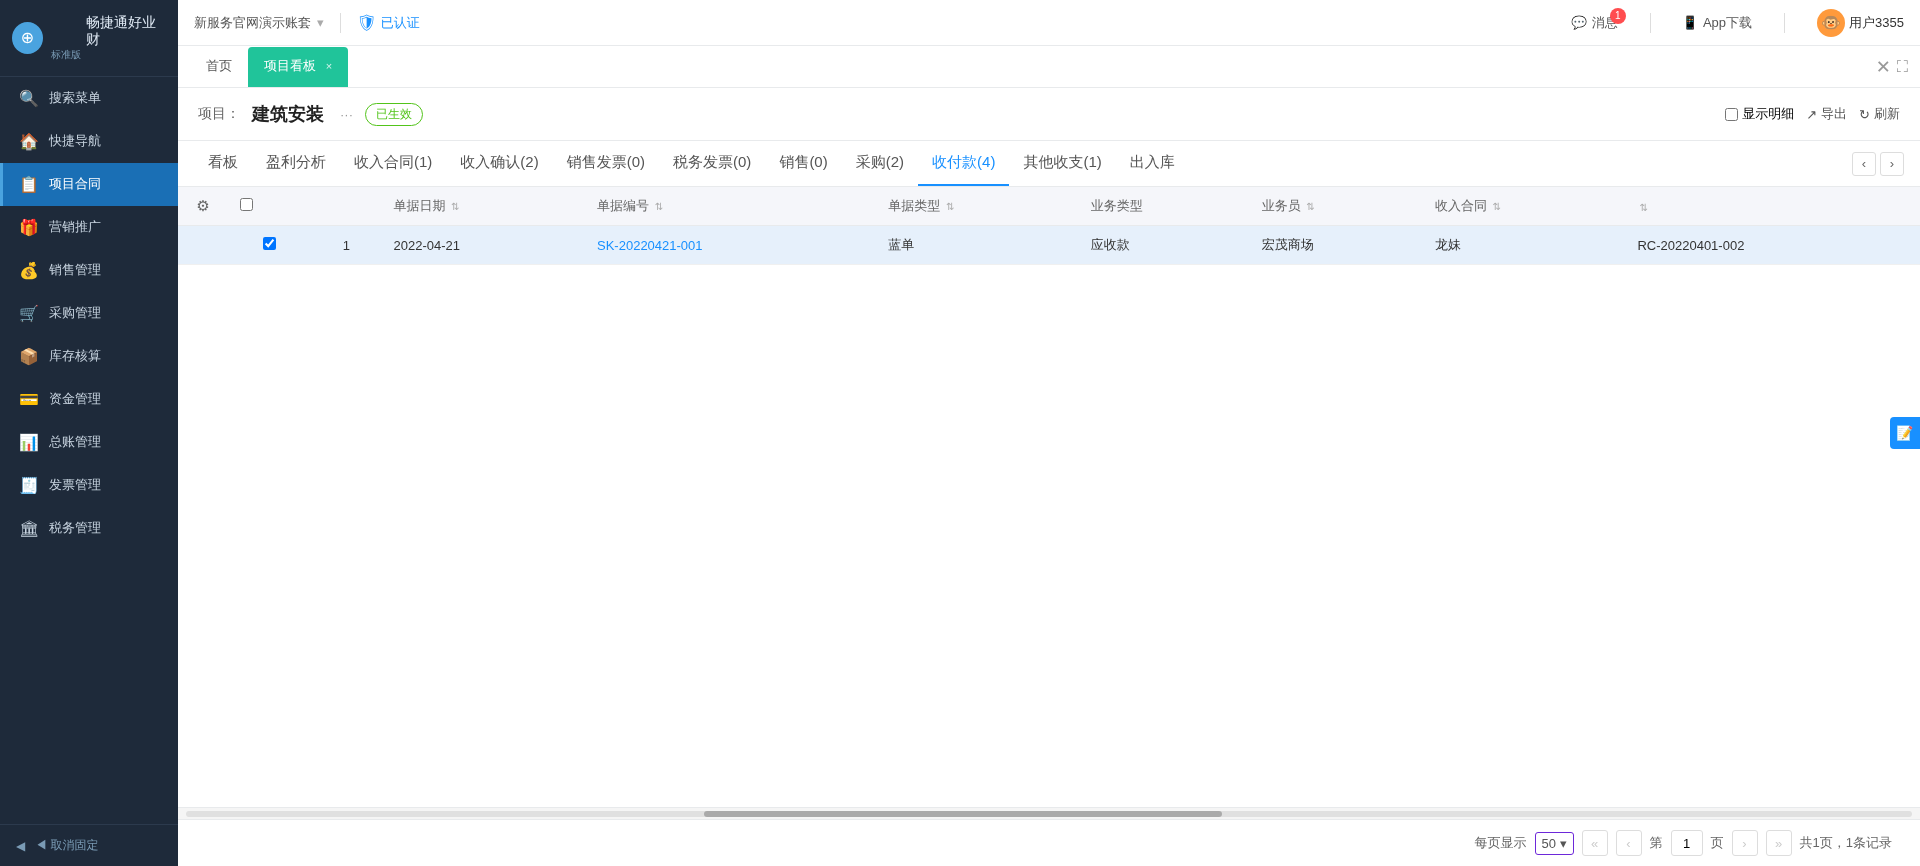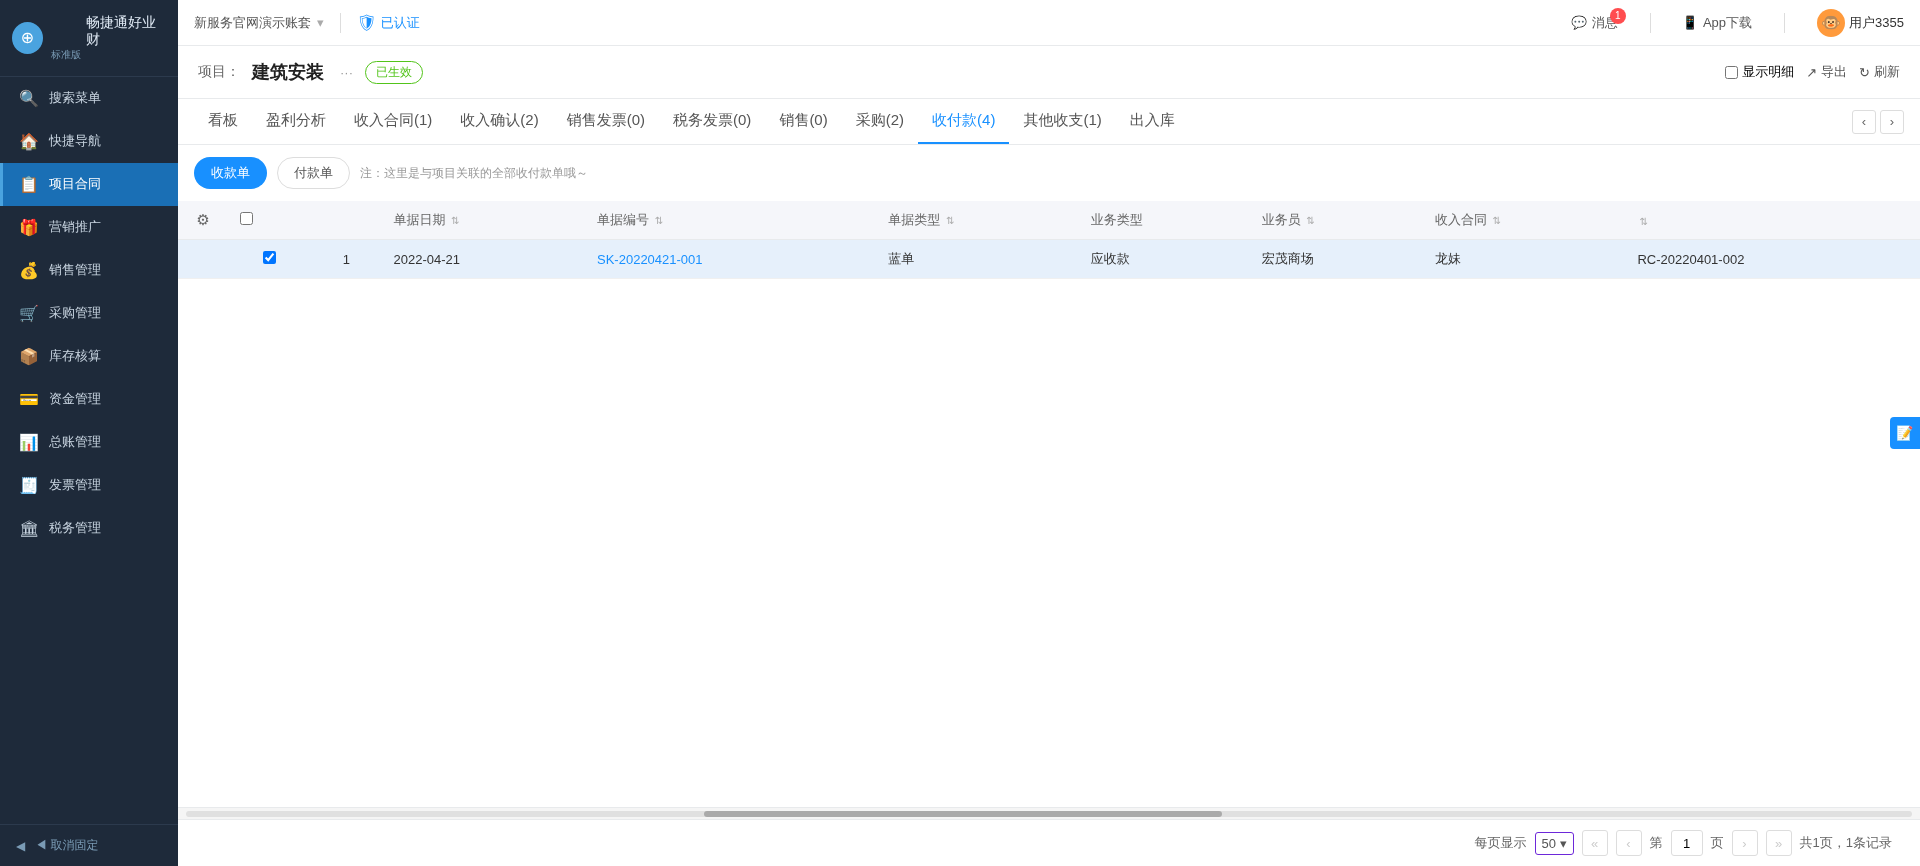--- a/index.html
+++ b/index.html
@@ -356,20 +356,33 @@
         <span>App下载</span>
       </div>
       <div class="topbar-divider"></div>
       <div class="topbar-btn">
         <div class="user-avatar">🐵</div>
         <span class="user-name">用户3355</span>
       </div>
     </div>
   </div>
 
+  <div class="tabbar">
+    <div class="tab">
+      <span>首页</span>
+    </div>
+    <div class="tab active">
+      <span>项目看板</span>
+      <span class="tab-close">×</span>
+    </div>
+    <div style="margin-left:auto; display:flex; gap:6px; align-items:center;">
+      <span style="font-size:18px; color:#999; cursor:pointer;">✕</span>
+      <span style="font-size:16px; color:#999; cursor:pointer;">⛶</span>
+    </div>
+  </div>
 
   <div class="page-header">
     <span class="page-title-label">项目：</span>
     <span class="page-title">建筑安装</span>
     <span class="more-btn">···</span>
     <span class="status-badge">已生效</span>
     <div class="header-actions">
       <div class="checkbox-wrapper">
         <input type="checkbox" style="cursor: pointer;">
         <span>显示明细</span>
@@ -420,29 +433,20 @@
       </div>
       <div class="subtab">
         <span>出入库</span>
       </div>
       <div class="subtab-nav">
         <div class="subtab-arrow">‹</div>
         <div class="subtab-arrow">›</div>
       </div>
     </div>
 
-    <div class="toggle-bar">
-      <div class="toggle-btn active">
-        <span>收款单</span>
-      </div>
-      <div class="toggle-btn inactive">
-        <span>付款单</span>
-      </div>
-      <span class="toggle-note">注：这里是与项目关联的全部收付款单哦～</span>
-    </div>
 
     <div class="table-wrapper">
       <table class="data-table">
         <thead>
           <tr>
             <th class="gear-col">
               <span class="gear-icon-btn">⚙</span>
             </th>
             <th class="col-checkbox">
               <input type="checkbox" style="">

